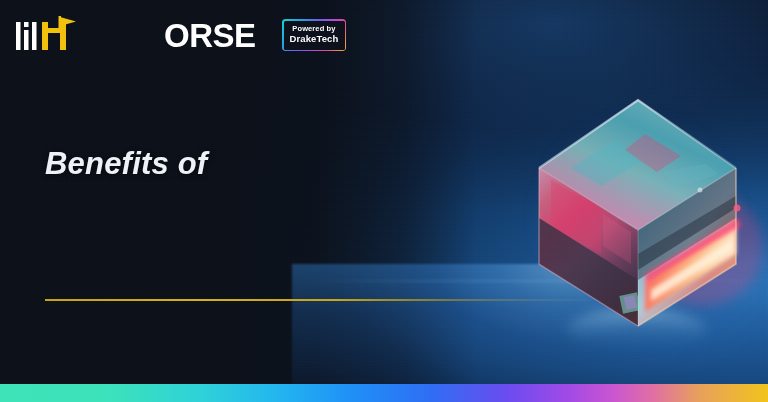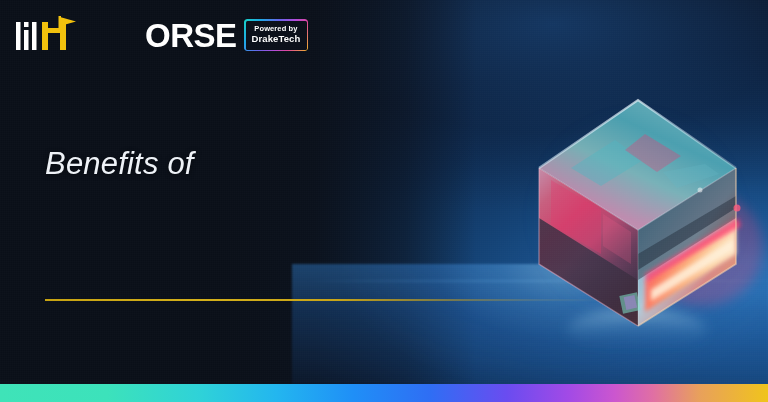--- a/index.html
+++ b/index.html
@@ -62,21 +62,21 @@
   .cube-halo {
     position:absolute; left:4px; top:22px; width:256px; height:252px;
     background:radial-gradient(50% 50% at 50% 50%, rgba(120,185,230,0.30) 0%, rgba(60,120,190,0.16) 48%, rgba(20,50,100,0) 78%);
     filter:blur(12px);
   }
   .cube { position:absolute; left:0; top:0; width:268px; height:300px; }
 
   
   .logo-row {
     position:absolute; left:16px; top:18px;
-    display:flex; align-items:center; gap:7px;
+    display:flex; align-items:center; gap:26px;
   }
   .logo-mark { display:flex; align-items:flex-end; height:34px; }
   .logo-text {
     font-size:33px; font-weight:700; letter-spacing:-0.5px;
     color:#ffffff; line-height:1;
     font-family:"Liberation Sans", sans-serif;
   }
   .badge {
     position:relative;
     padding:5px 8px 6px 8px;
@@ -91,21 +91,21 @@
     -webkit-mask:linear-gradient(#000 0 0) content-box, linear-gradient(#000 0 0);
     -webkit-mask-composite:xor; mask-composite:exclude;
     pointer-events:none;
   }
   .badge-l1 { font-size:7.5px; font-weight:600; color:#ffffff; line-height:1.25; letter-spacing:.1px; }
   .badge-l2 { font-size:9.5px; font-weight:700; color:#ffffff; line-height:1.25; letter-spacing:.1px; }
 
   
   .copy { position:absolute; left:45px; top:146px; width:500px; }
   .kicker {
-    font-size:31px; font-style:italic; font-weight:400;
+    font-size:31px; font-style:italic; font-weight:700;
     color:#eef2f7; letter-spacing:.2px; line-height:1.18;
     text-shadow:0 1px 5px rgba(0,0,0,.55);
   }
   .headline {
     margin-top:11px;
     font-size:30px; font-weight:700; font-style:italic;
     letter-spacing:.4px; line-height:1.30;
     text-transform:uppercase;
     white-space:nowrap;
   }

